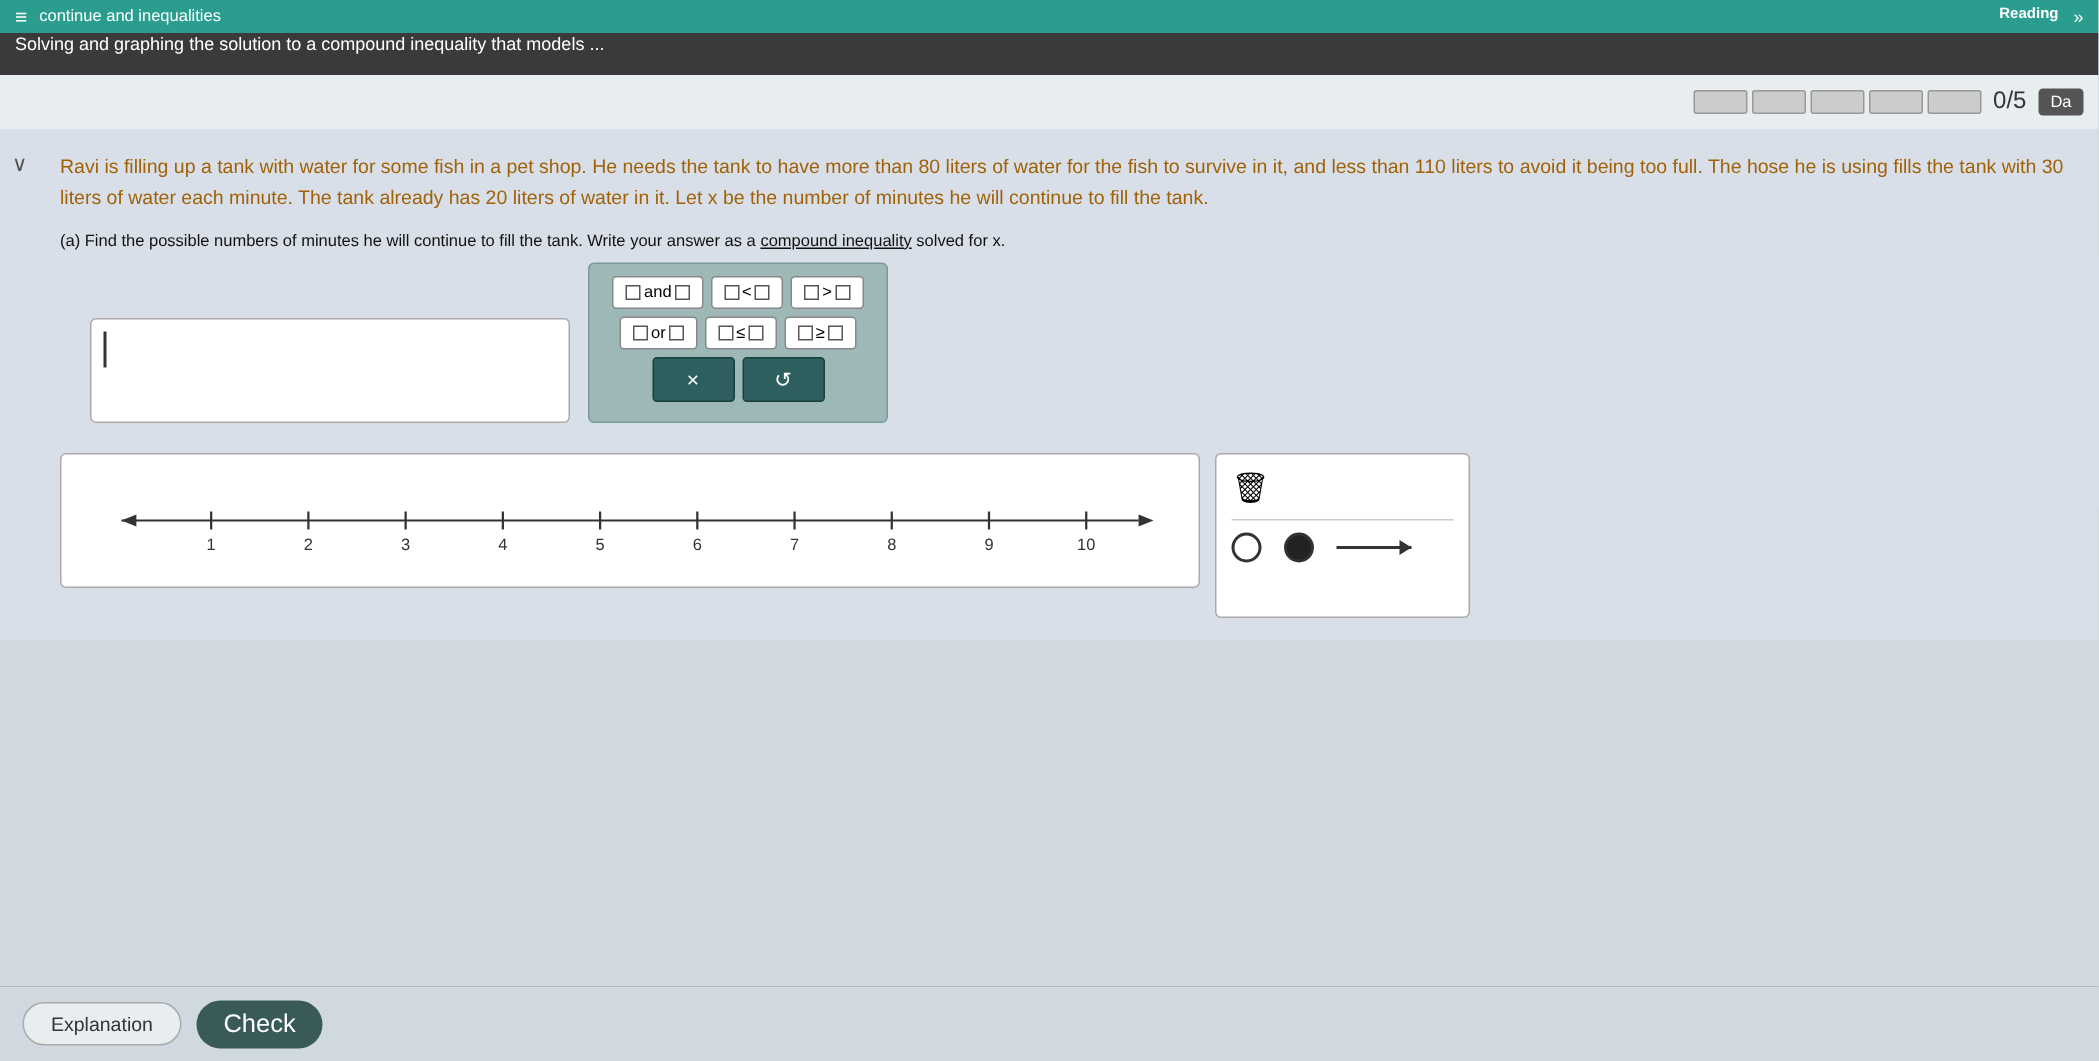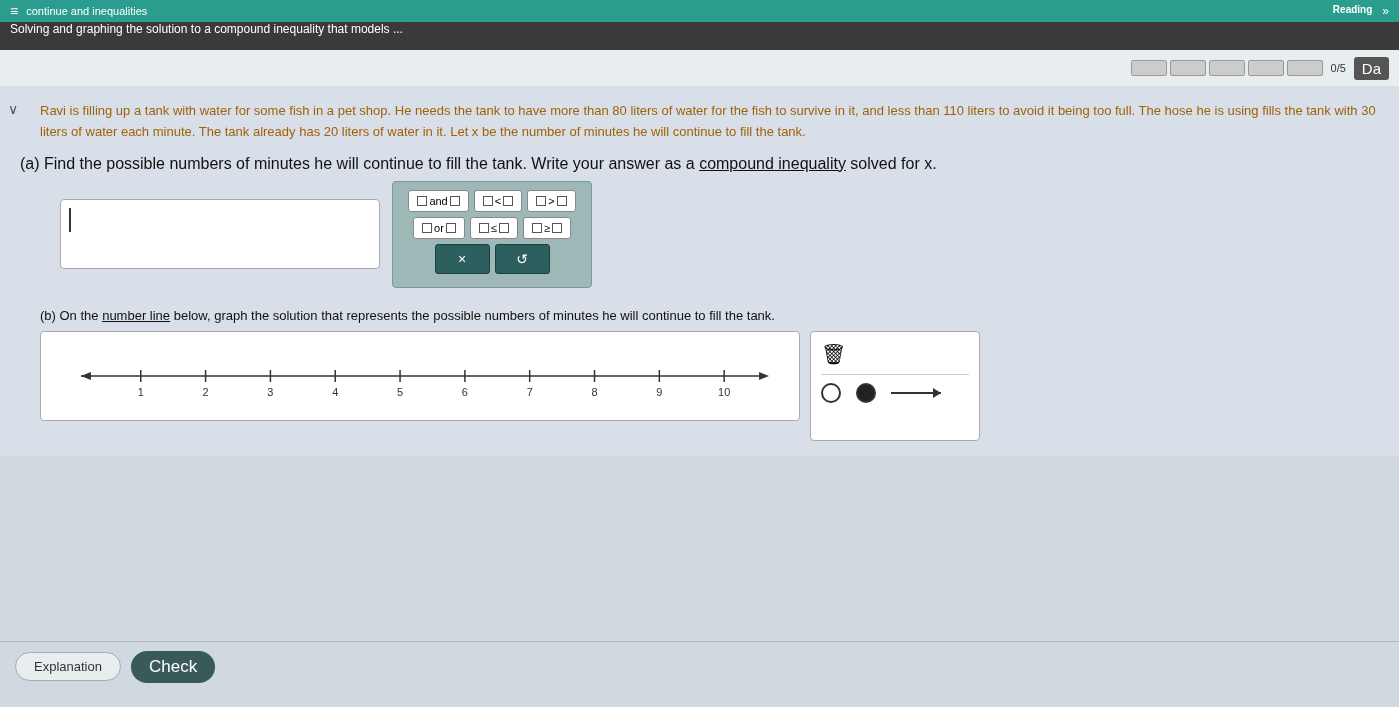--- a/index.html
+++ b/index.html
@@ -77,27 +77,27 @@
       align-items: center;
     }
     .progress-box {
       width: 36px;
       height: 16px;
       border: 1px solid #999;
       background: #ccc;
       border-radius: 2px;
     }
     .progress-score {
-      font-size: 11px;
+      font-size: 16px;
       color: #333;
     }
     .da-button {
       background: #555;
       color: white;
-      font-size: 15px;
+      font-size: 11px;
       padding: 3px 8px;
       border-radius: 3px;
       cursor: pointer;
     }
 
     
     .main-content {
       background: #d8dfe8;
       padding: 15px 20px;
       position: relative;
@@ -114,28 +114,29 @@
 
     .problem-text {
       font-size: 13px;
       color: #a16207;
       line-height: 1.6;
       margin-left: 20px;
       margin-bottom: 12px;
     }
 
     .part-label {
-      font-size: 16px;
+      font-size: 11px;
       color: #111;
+      margin-left: 20px;
       margin-bottom: 8px;
     }
 
     .part-a-area {
       display: flex;
-      align-items: center;
+      align-items: flex-end;
       gap: 12px;
       margin-left: 40px;
       margin-bottom: 20px;
     }
 
     .answer-box {
       width: 320px;
       height: 70px;
       background: white;
       border: 1px solid #aaa;
@@ -263,21 +264,21 @@
 
     .tool-divider {
       width: 100%;
       height: 1px;
       background: #ccc;
     }
 
     
     .footer {
       position: fixed;
-      bottom: 16px;
+      bottom: 0;
       left: 0;
       right: 0;
       background: #d0d8e0;
       padding: 10px 15px;
       display: flex;
       align-items: center;
       gap: 10px;
       border-top: 1px solid #b0b8c0;
       height: 50px;
     }
@@ -392,25 +393,20 @@
         </button>
       </div>
       <div class="keyboard-row">
         <button class="key-btn-dark">×</button>
         <button class="key-btn-dark">↺</button>
       </div>
     </div>
   </div>
 
   <div class="part-b-area">
-    <div class="part-b-text">
-      <span>(b) On the</span>
-      <u>number line</u>
-      <span>below, graph the solution that represents the possible numbers of minutes he will continue to fill the tank.</span>
-    </div>
 
     <div class="number-line-container">
       <div class="number-line-box">
         <svg class="number-line-svg" height="60" viewBox="0 0 720 60">
 
           <line x1="20" y1="30" x2="700" y2="30" stroke="#333" stroke-width="1.5"></line>
 
           <polygon points="700,26 710,30 700,34" fill="#333"></polygon>
 
           <polygon points="30,26 20,30 30,34" fill="#333"></polygon>

